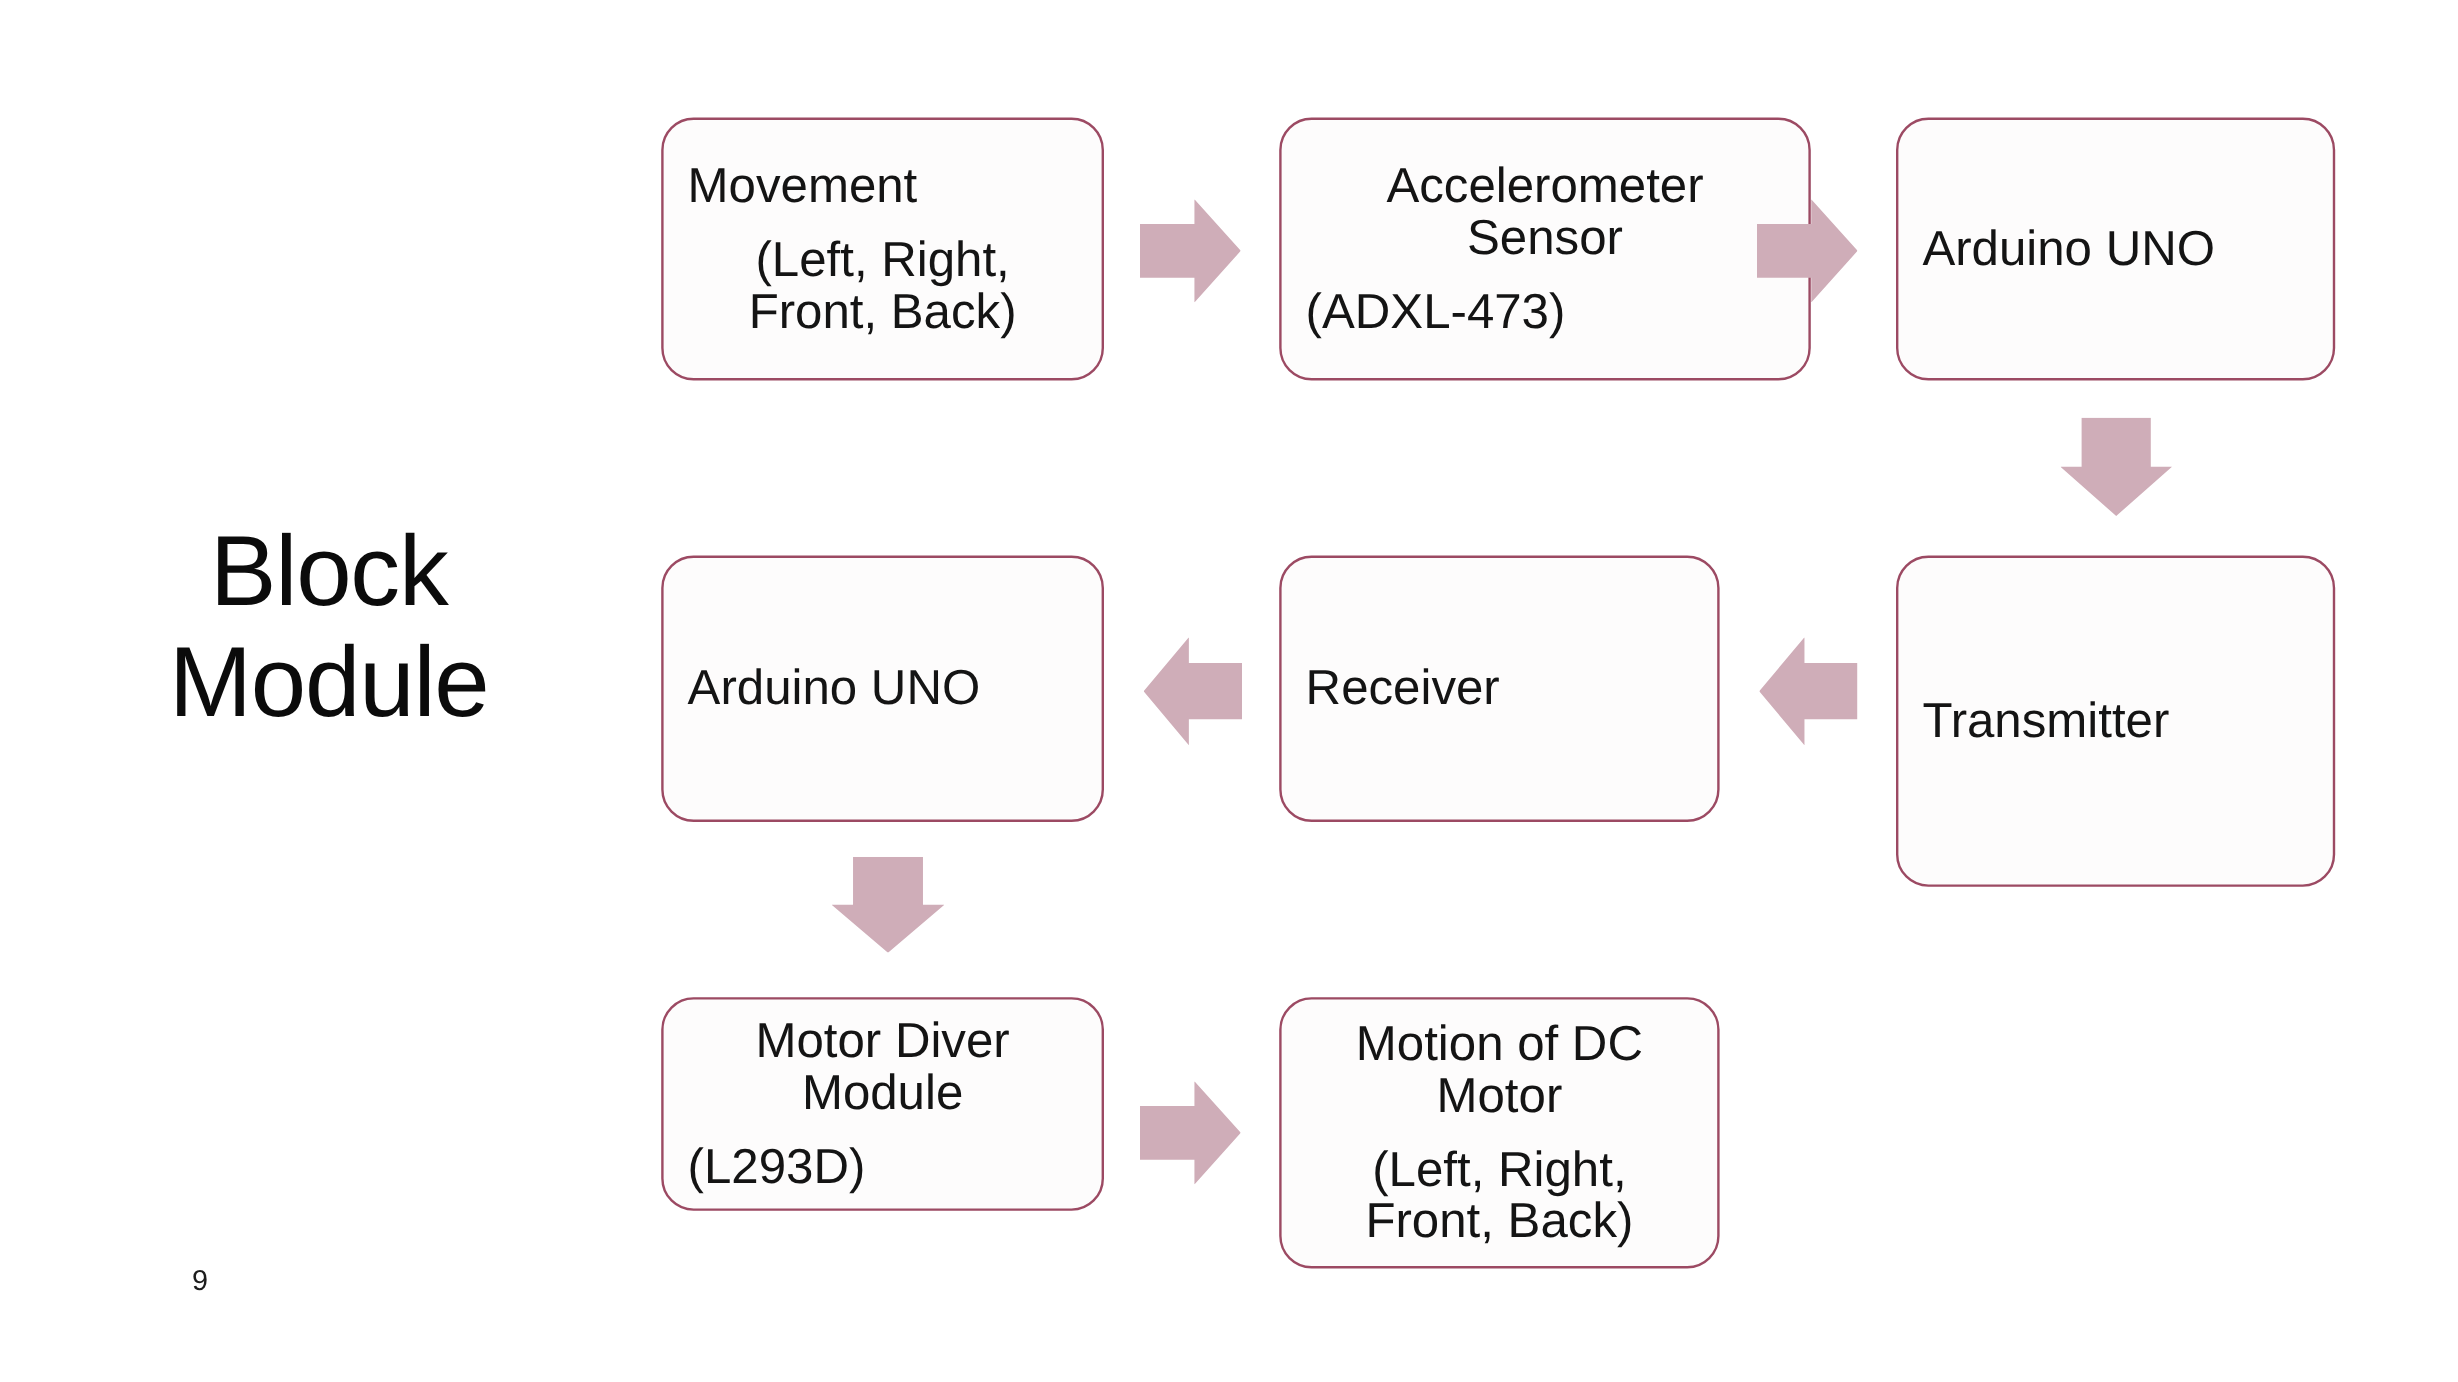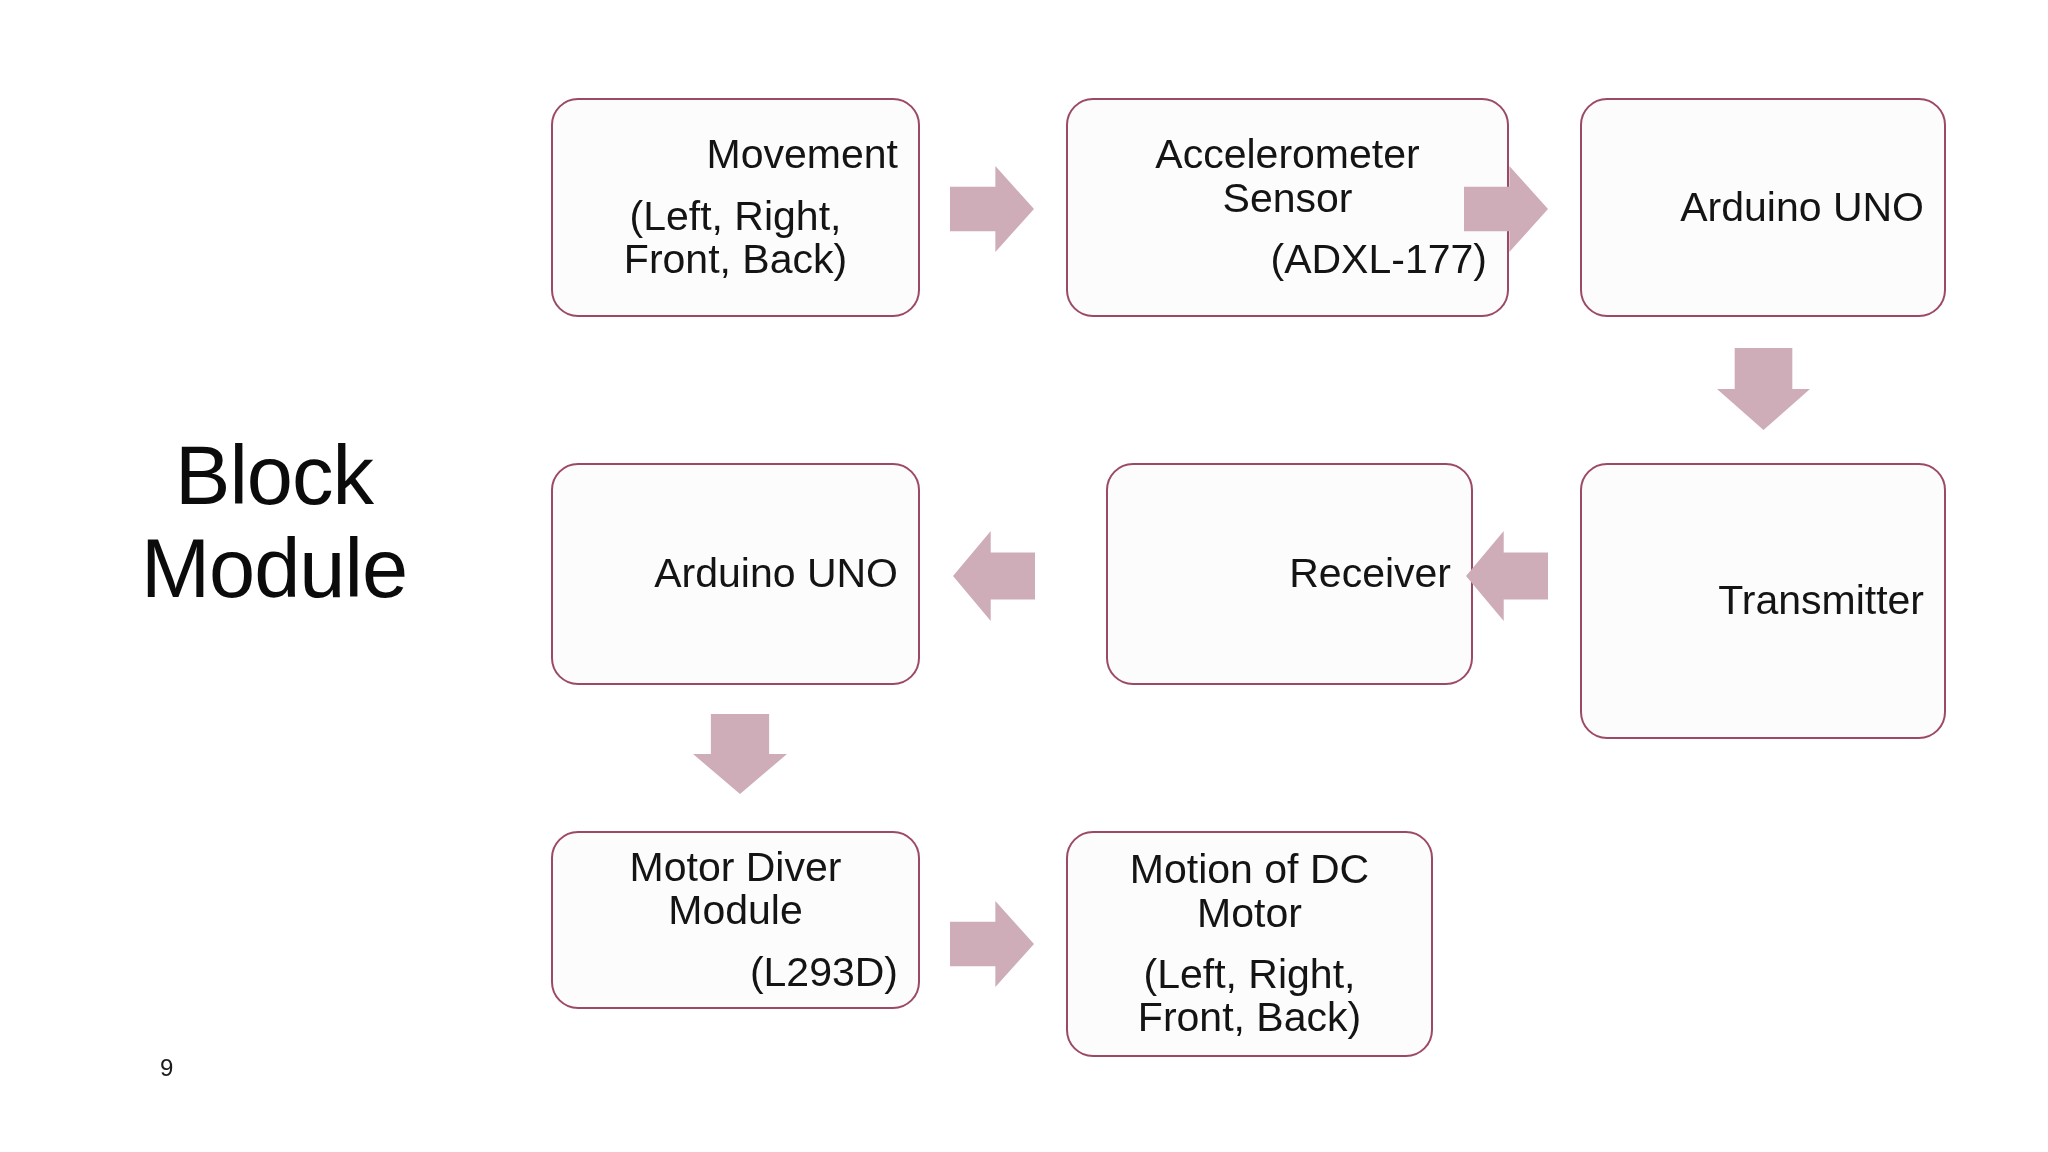--- a/index.html
+++ b/index.html
@@ -28,21 +28,21 @@
     letter-spacing: -1px;
   }
   .node {
     position: absolute;
     box-sizing: border-box;
     background: var(--box-fill, #fdfcfc);
     border: 2.5px solid var(--box-border, #9c4a63);
     border-radius: 27px;
     display: flex;
     flex-direction: column;
-    align-items: flex-end;
+    align-items: flex-start;
     justify-content: center;
     padding: 10px 20px;
     text-align: center;
     color: var(--box-text, #141414);
     font-size: 41px;
     line-height: 1.06;
   }
   .node .sub {
     margin-top: 18px;
   }
@@ -83,40 +83,40 @@
 
   <div class="node" style="left:551px; top:98px; width:369px; height:219px;">
     <div class="main">Movement</div>
     <div class="sub">(Left, Right, Front, Back)</div>
   </div>
 
   <div class="arrow a-right" style="left:950px; top:166px; width:84px; height:86px;"></div>
 
   <div class="node" style="left:1066px; top:98px; width:443px; height:219px;">
     <div class="main">Accelerometer Sensor</div>
-    <div class="sub">(ADXL-177)</div>
+    <div class="sub">(ADXL-473)</div>
   </div>
 
   <div class="arrow a-right" style="left:1464px; top:166px; width:84px; height:86px;"></div>
 
   <div class="node" style="left:1580px; top:98px; width:366px; height:219px;">
     <div class="main">Arduino UNO</div>
 
   </div>
 
   <div class="arrow a-down" style="left:1717px; top:348px; width:93px; height:82px;"></div>
 
   <div class="node" style="left:551px; top:463px; width:369px; height:222px;">
     <div class="main">Arduino UNO</div>
 
   </div>
 
   <div class="arrow a-left" style="left:953px; top:531px; width:82px; height:90px;"></div>
 
-  <div class="node" style="left:1106px; top:463px; width:367px; height:222px;">
+  <div class="node" style="left:1066px; top:463px; width:367px; height:222px;">
     <div class="main">Receiver</div>
 
   </div>
 
   <div class="arrow a-left" style="left:1466px; top:531px; width:82px; height:90px;"></div>
 
   <div class="node" style="left:1580px; top:463px; width:366px; height:276px;">
     <div class="main">Transmitter</div>
 
   </div>

